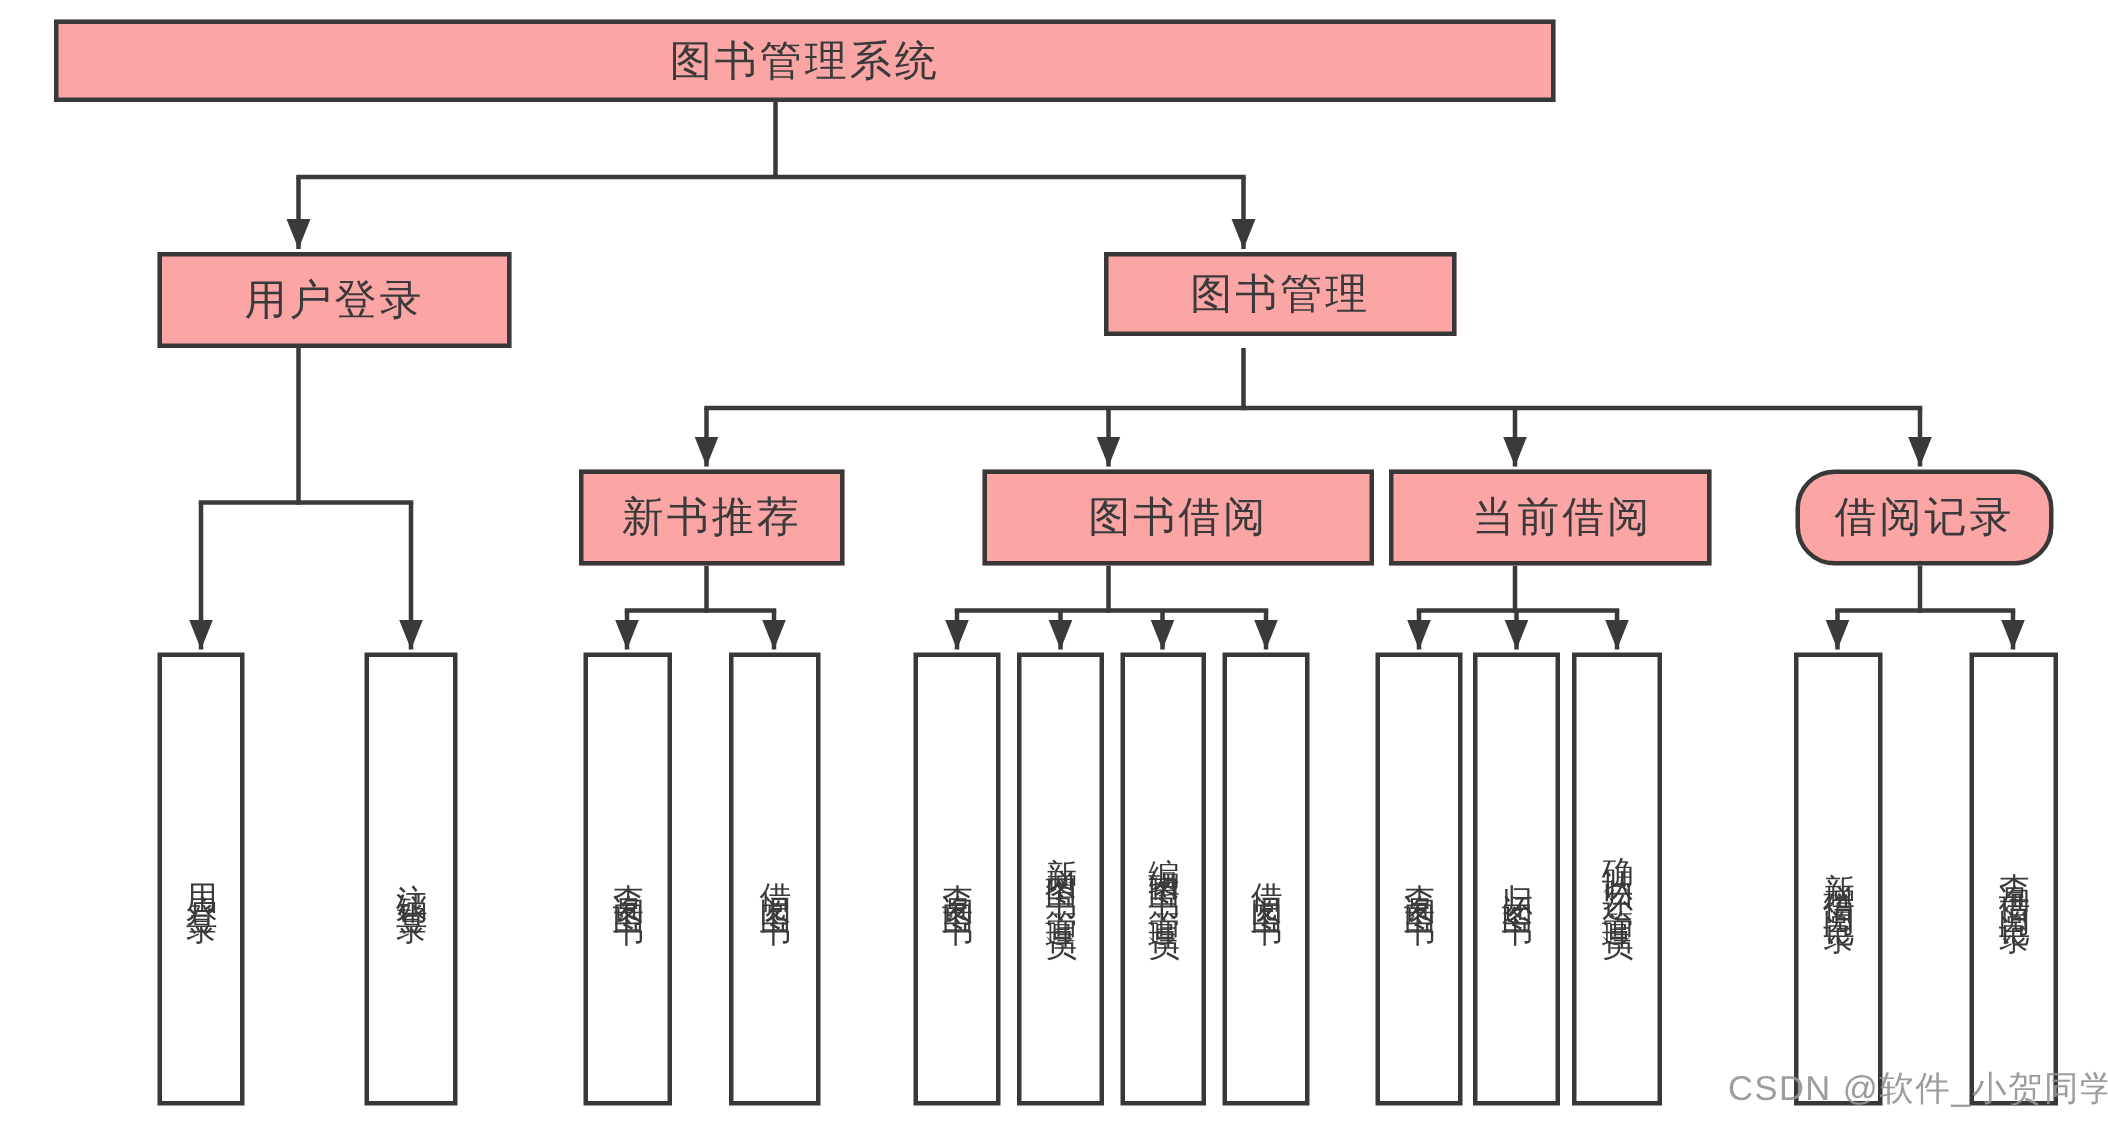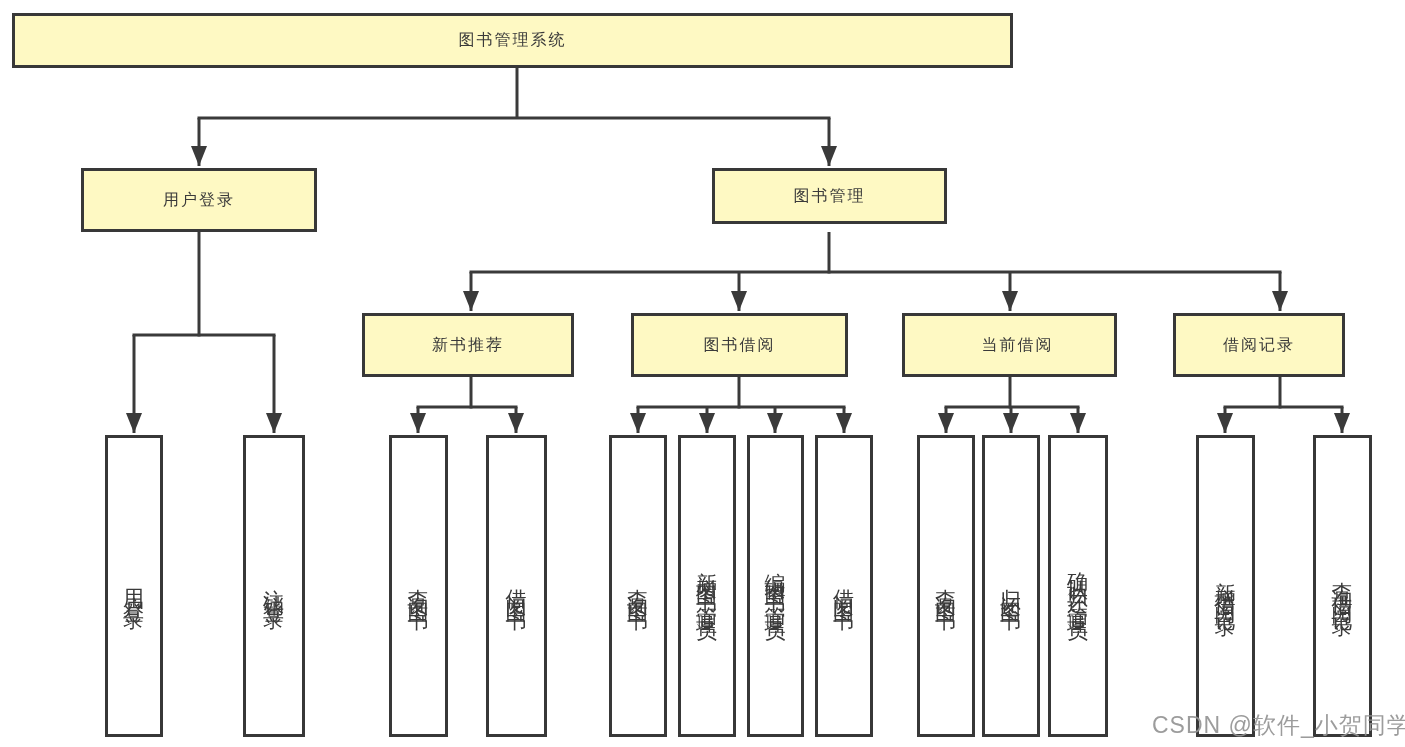--- a/index.html
+++ b/index.html
@@ -18,29 +18,30 @@
   #wires {
     position: absolute;
     left: 0;
     top: 0;
     z-index: 1;
   }
   .node {
     position: absolute;
     box-sizing: border-box;
     border: 3px solid #383838;
-    background: #fef9c3;
+    background: #fca5a5;
     display: flex;
     align-items: center;
     justify-content: center;
     color: #3a3a3a;
-    font-size: 16px;
+    font-size: 28px;
     letter-spacing: 2px;
     z-index: 2;
     white-space: nowrap;
+    margin-left: 24px;
   }
   .leaf {
     position: absolute;
     box-sizing: border-box;
     border: 3px solid #383838;
     background: #ffffff;
     display: flex;
     align-items: center;
     justify-content: center;
     z-index: 2;
@@ -117,24 +118,24 @@
       <line x1="1225" y1="407" x2="1225" y2="433" marker-end="url(#arrow)"></line>
       <line x1="1342" y1="407" x2="1342" y2="433" marker-end="url(#arrow)"></line>
     </g>
   </svg>
 
   <div class="node" style="left:12px; top:13px; width:1001px; height:55px;">图书管理系统</div>
 
   <div class="node" style="left:81px; top:168px; width:236px; height:64px;">用户登录</div>
   <div class="node" style="left:712px; top:168px; width:235px; height:56px;">图书管理</div>
 
-  <div class="node" style="left:362px; top:313px; width:212px; height:64px;text-align:right;">新书推荐</div>
-  <div class="node" style="left:631px; top:313px; width:217px; height:64px;">图书借阅</div>
+  <div class="node" style="left:362px; top:313px; width:177px; height:64px;text-align:right;">新书推荐</div>
+  <div class="node" style="left:631px; top:313px; width:261px; height:64px;">图书借阅</div>
   <div class="node" style="left:902px; top:313px; width:215px; height:64px;padding-left:16px;">当前借阅</div>
-  <div class="node" style="left:1173px; top:313px; width:172px; height:64px;">借阅记录</div>
+  <div class="node" style="left:1173px; top:313px; width:172px; height:64px;border-radius:26px;">借阅记录</div>
 
   <div class="leaf" style="left:105px; top:435px; width:58px; height:302px;">
     <span>用户登录</span>
   </div>
   <div class="leaf" style="left:243px; top:435px; width:62px; height:302px;">
     <span>注销登录</span>
   </div>
 
   <div class="leaf" style="left:389px; top:435px; width:59px; height:302px;">
     <span>查询图书</span>

